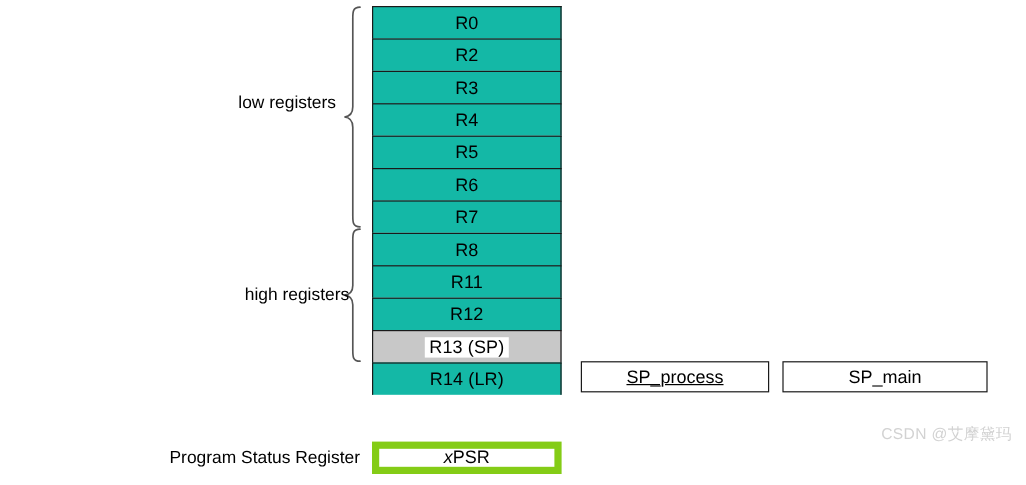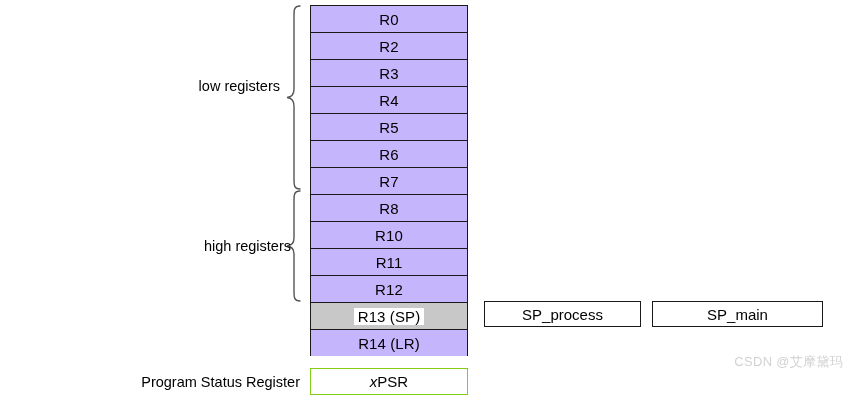--- a/index.html
+++ b/index.html
@@ -21,21 +21,21 @@
     position: absolute;
     left: 310px;
     top: 5px;
     width: 158px;
   }
   .reg-row {
     height: 27px;
     box-sizing: border-box;
     border: 1px solid #1a1a1a;
     border-bottom: none;
-    background: #c4b5fd;
+    background: #14b8a6;
     display: flex;
     align-items: center;
     justify-content: center;
     font-size: 15px;
     line-height: 1;
     letter-spacing: 0.1px;
     position: relative;
   }
   .reg-row:first-child { border-top: 1px solid #1a1a1a; }
 
@@ -49,21 +49,21 @@
   }
 
   
   #psr-row {
     position: absolute;
     left: 310px;
     top: 368px;
     width: 158px;
     height: 27px;
     box-sizing: border-box;
-    border: 1px solid #84cc16;
+    border: 6px solid #84cc16;
     background: #ffffff;
     display: flex;
     align-items: center;
     justify-content: center;
     font-size: 15px;
   }
   #psr-row .psr-italic { font-style: italic; }
 
   
   .brace {
@@ -101,21 +101,21 @@
     top: 301px;
     height: 26px;
     box-sizing: border-box;
     border: 1px solid #1a1a1a;
     background: #ffffff;
     display: flex;
     align-items: center;
     justify-content: center;
     font-size: 15px;
   }
-  #sp-process-box { left: 484px; width: 157px; }
+  #sp-process-box { left: 484px; width: 157px; text-decoration: underline; }
   #sp-main-box    { left: 652px; width: 171px; }
 
   
   #watermark {
     position: absolute;
     right: 12px;
     bottom: 33px;
     font-size: 13px;
     color: #d2d2d2;
     white-space: nowrap;
@@ -142,23 +142,20 @@
       <span class="reg-label">R5</span>
     </div>
     <div class="reg-row">
       <span class="reg-label">R6</span>
     </div>
     <div class="reg-row">
       <span class="reg-label">R7</span>
     </div>
     <div class="reg-row">
       <span class="reg-label">R8</span>
-    </div>
-    <div class="reg-row">
-      <span class="reg-label">R10</span>
     </div>
     <div class="reg-row">
       <span class="reg-label">R11</span>
     </div>
     <div class="reg-row">
       <span class="reg-label">R12</span>
     </div>
     <div class="reg-row sp">
       <span class="reg-label">R13 (SP)</span>
     </div>

